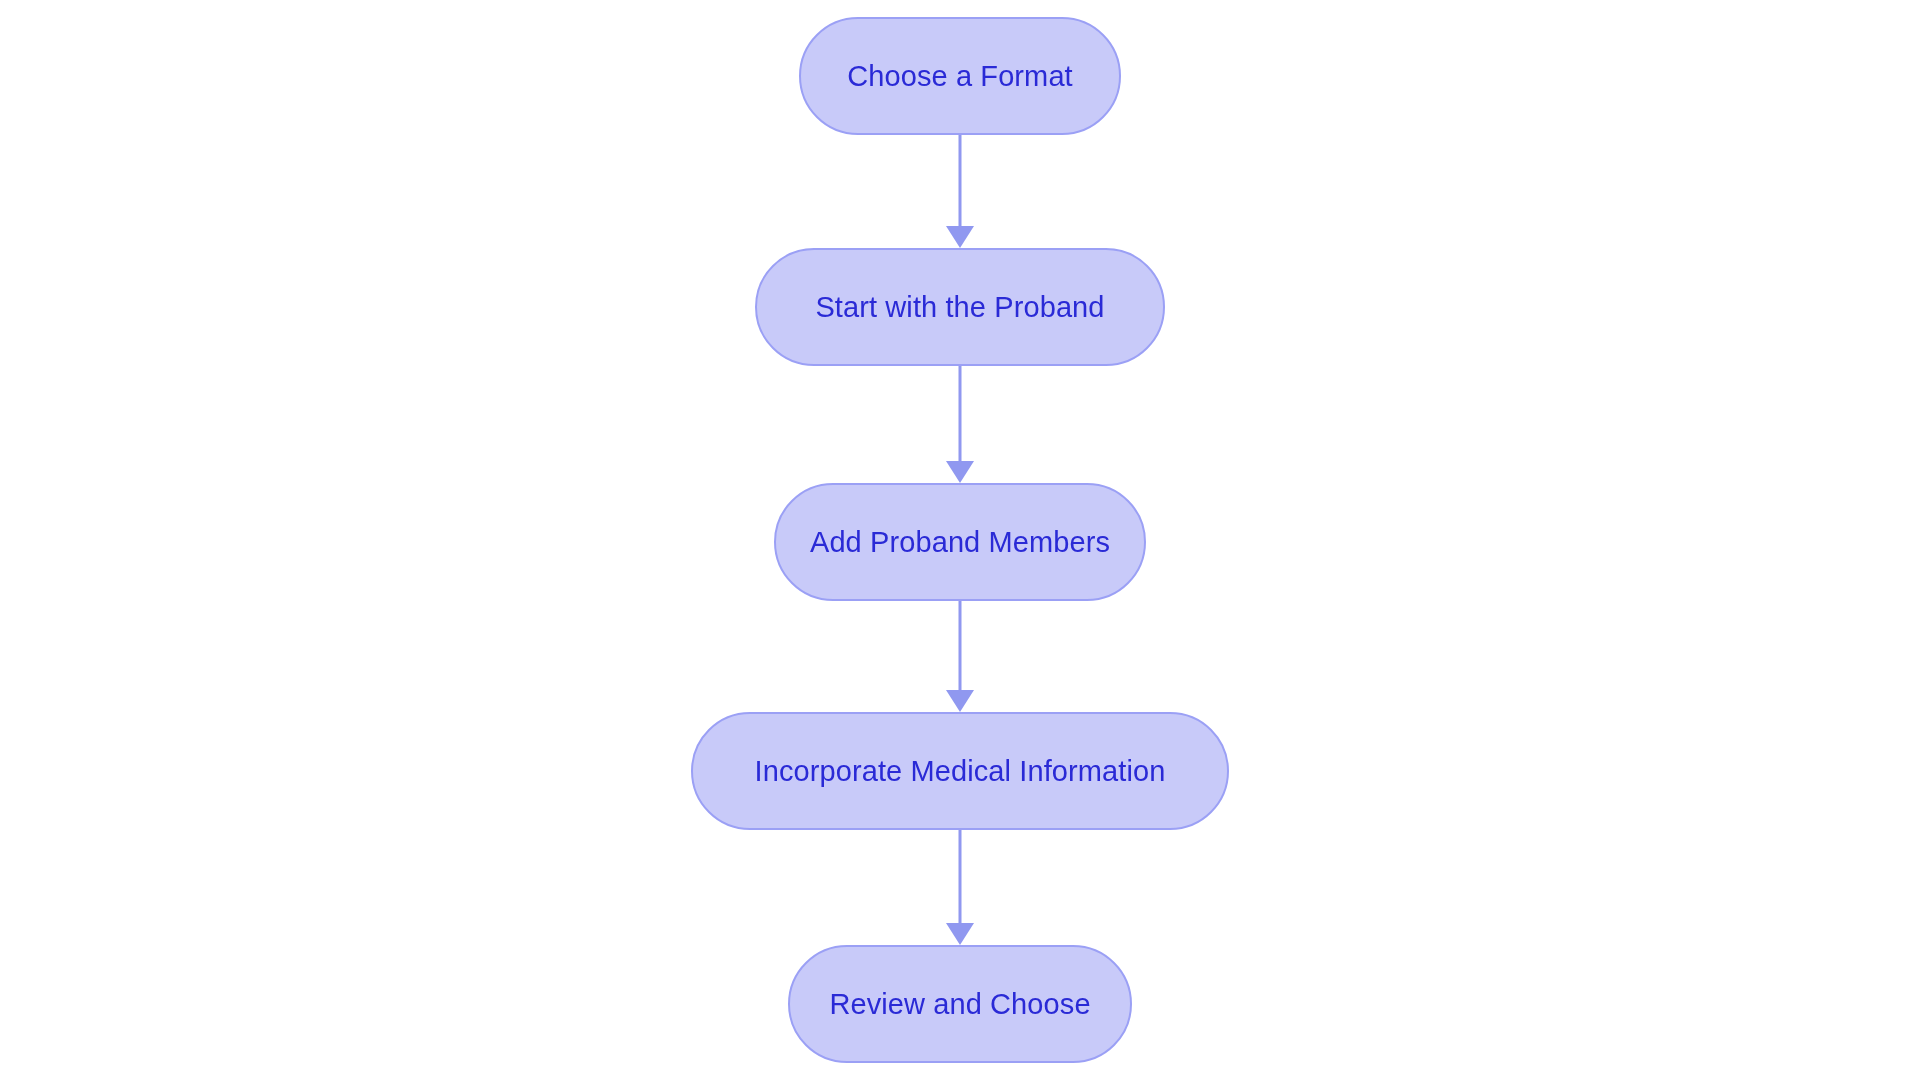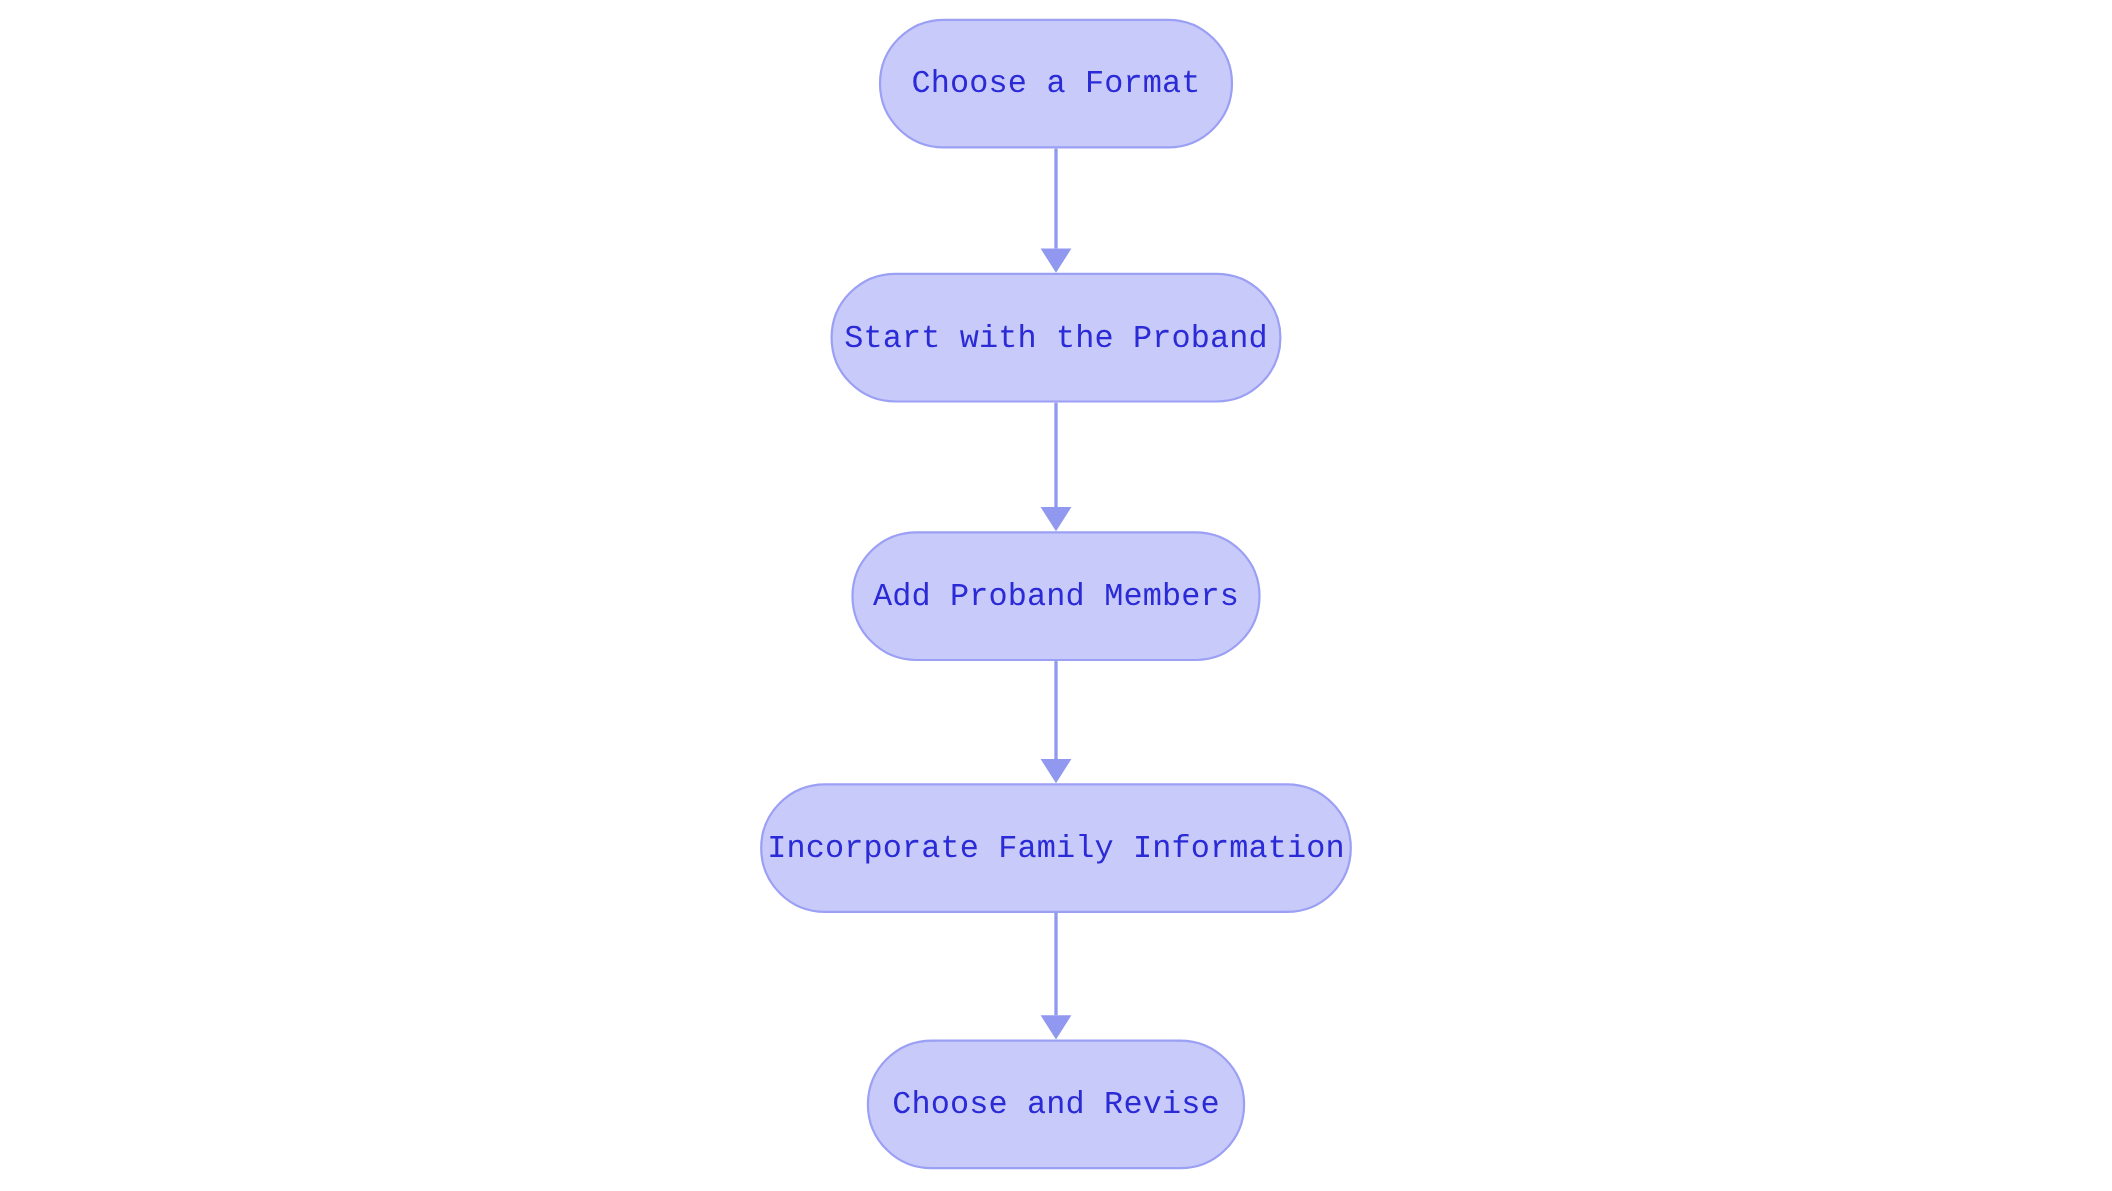--- a/index.html
+++ b/index.html
@@ -36,21 +36,21 @@
     height: 118px;
     padding: 0 34px;
     white-space: nowrap;
   }
   .node-label {
     color: #2a2ad6;
     font-size: 29px;
     font-weight: 400;
     letter-spacing: 0.1px;
     line-height: 1;
-    font-family: Liberation Mono, monospace;
+    font-family: Liberation Sans, sans-serif;
   }
 
   .node.n0 { top: 17px;  width: 322px; }
   .node.n1 { top: 248px; width: 410px; }
   .node.n2 { top: 483px; width: 372px; }
   .node.n3 { top: 712px; width: 538px; }
   .node.n4 { top: 945px; width: 344px; }
 
   
   .edge {
@@ -114,25 +114,25 @@
   <div class="node n2">
     <span class="node-label">Add Proband Members</span>
   </div>
 
   <div class="edge e2">
     <div class="line"></div>
     <div class="head"></div>
   </div>
 
   <div class="node n3">
-    <span class="node-label">Incorporate Family Information</span>
+    <span class="node-label">Incorporate Medical Information</span>
   </div>
 
   <div class="edge e3">
     <div class="line"></div>
     <div class="head"></div>
   </div>
 
   <div class="node n4">
-    <span class="node-label">Choose and Revise</span>
+    <span class="node-label">Review and Choose</span>
   </div>
 
 </div>
 
 </body></html>

